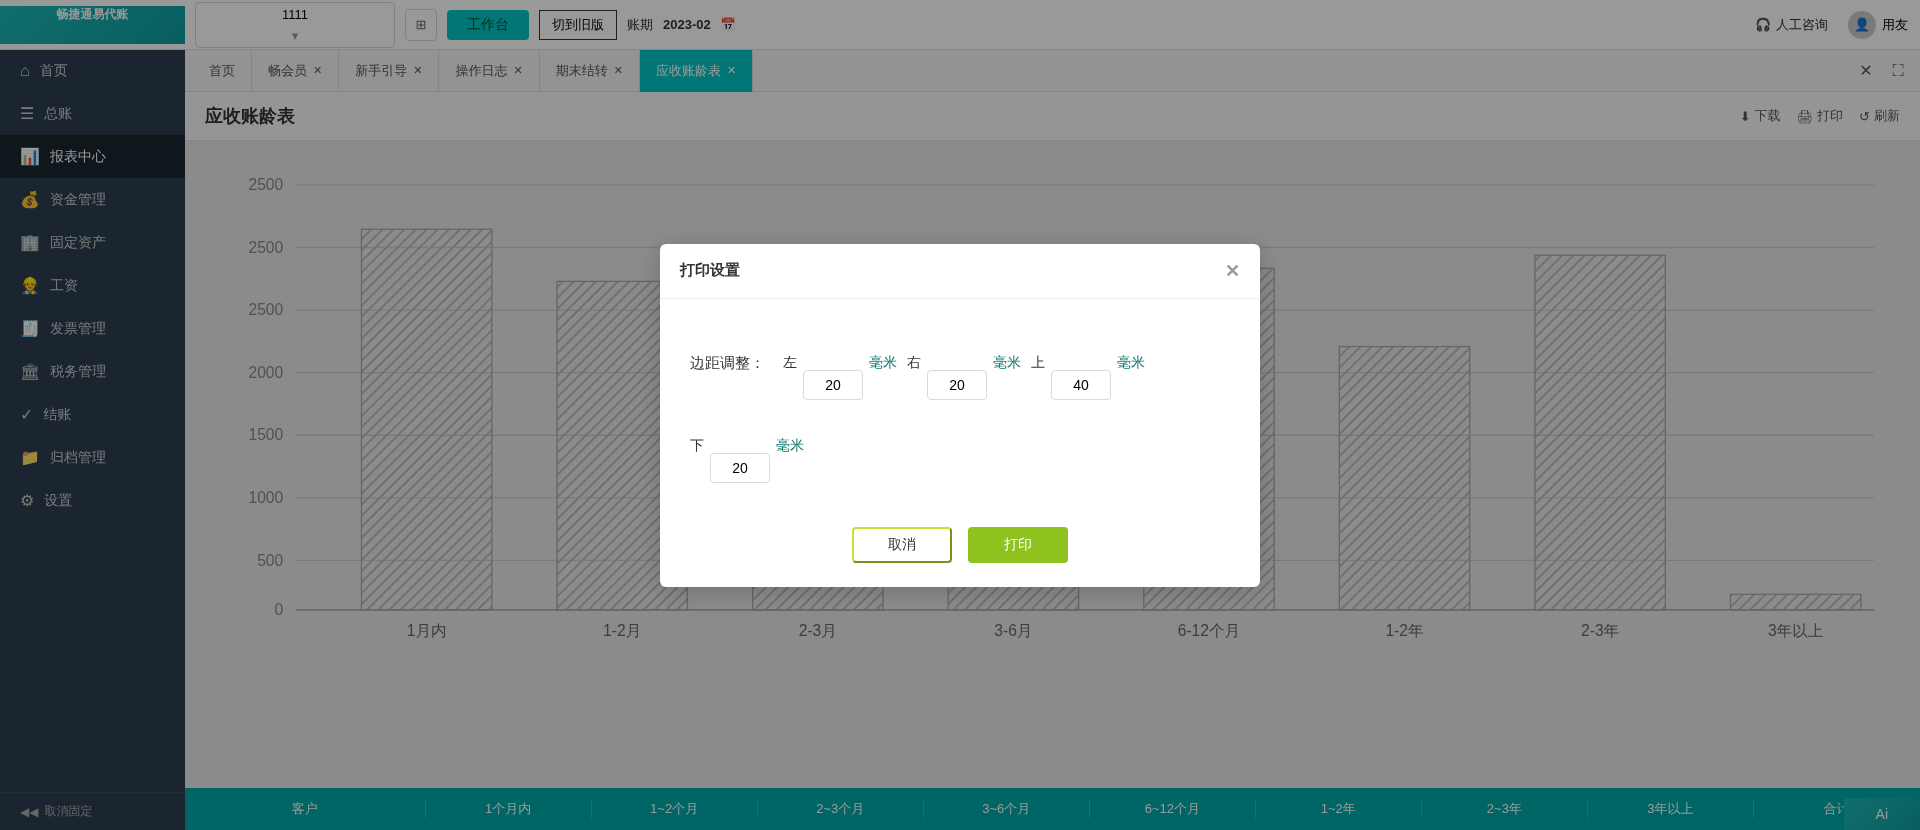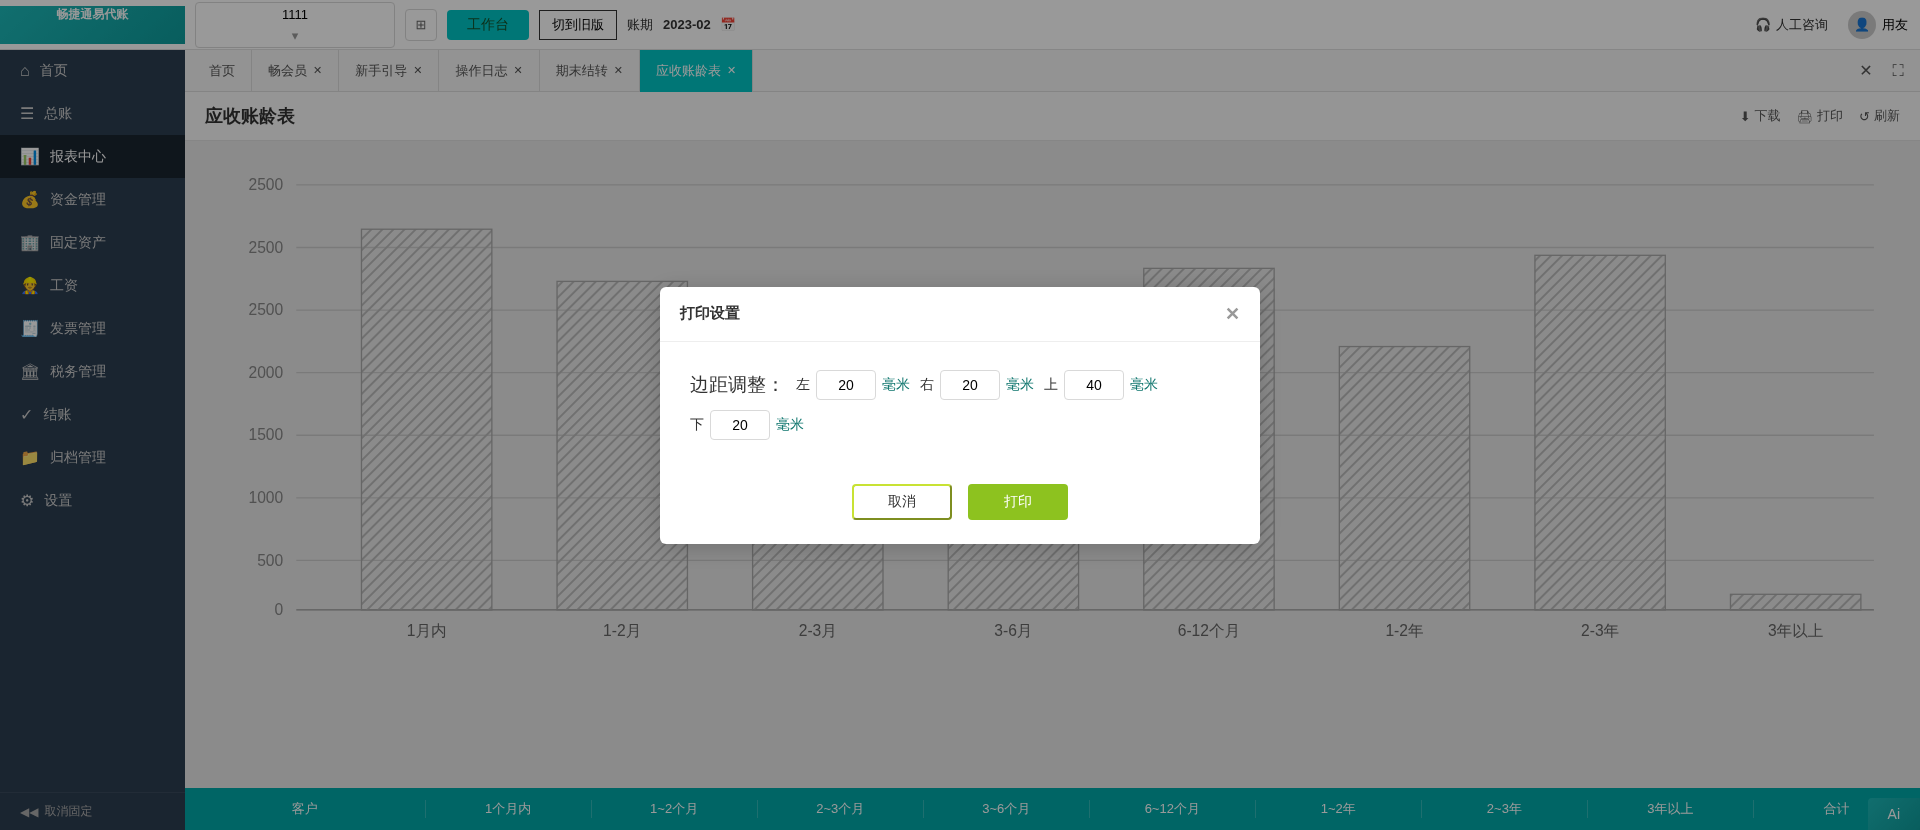--- a/index.html
+++ b/index.html
@@ -127,26 +127,26 @@
       box-shadow: 0 4px 24px rgba(0,0,0,0.2);
     }
     .modal-header {
       display: flex; align-items: center; justify-content: space-between;
       padding: 16px 20px; border-bottom: 1px solid #eee;
       font-size: 15px; font-weight: bold; color: #333;
     }
     .modal-close { cursor: pointer; color: #999; font-size: 18px; }
     .modal-body { padding: 28px 30px; }
     .margin-row { display: flex; align-items: center; gap: 10px; flex-wrap: wrap; }
-    .margin-label { font-size: 19px; color: #333; margin-right: 1px; }
+    .margin-label { font-size: 15px; color: #333; margin-right: 8px; }
     .margin-group { display: flex; align-items: center; gap: 6px; }
     .margin-dir { font-size: 14px; color: #333; }
     .margin-input {
       width: 60px; height: 30px; border: 1px solid #d9d9d9; border-radius: 4px;
-      text-align: center; font-size: 14px; outline: none;
+      text-align: center; font-size: 14px; outline: none; margin-top: 43px;
     }
     .margin-unit { font-size: 14px; color: #0f766e; }
     .modal-footer {
       display: flex; align-items: center; justify-content: center;
       padding: 16px 20px 24px; gap: 16px;
     }
     .btn-cancel {
       width: 100px; height: 36px; border: 1px solid #b5d e32; border-radius: 4px;
       background: #fff; color: #333; cursor: pointer; font-size: 14px;
       border-color: #c8e234;
@@ -156,21 +156,21 @@
       background: #8dc21f; color: #fff; cursor: pointer; font-size: 14px;
     }
 
     
     .chart-svg { width: 100%; }
 
     
     .ai-float {
       position: fixed; bottom: 0; right: 0;
       background: linear-gradient(135deg, #1db8b8, #0e9c9c);
-      color: #fff; padding: 8px 20px; font-size: 14px;
+      color: #fff; padding: 8px 32px; font-size: 14px;
       cursor: pointer; border-radius: 4px 0 0 0;
       z-index: 500;
     }
   </style>
 </head>
 <body>
 
 <div class="top-bar">
   <div class="logo-area">
     <span>畅捷通易代账</span>

